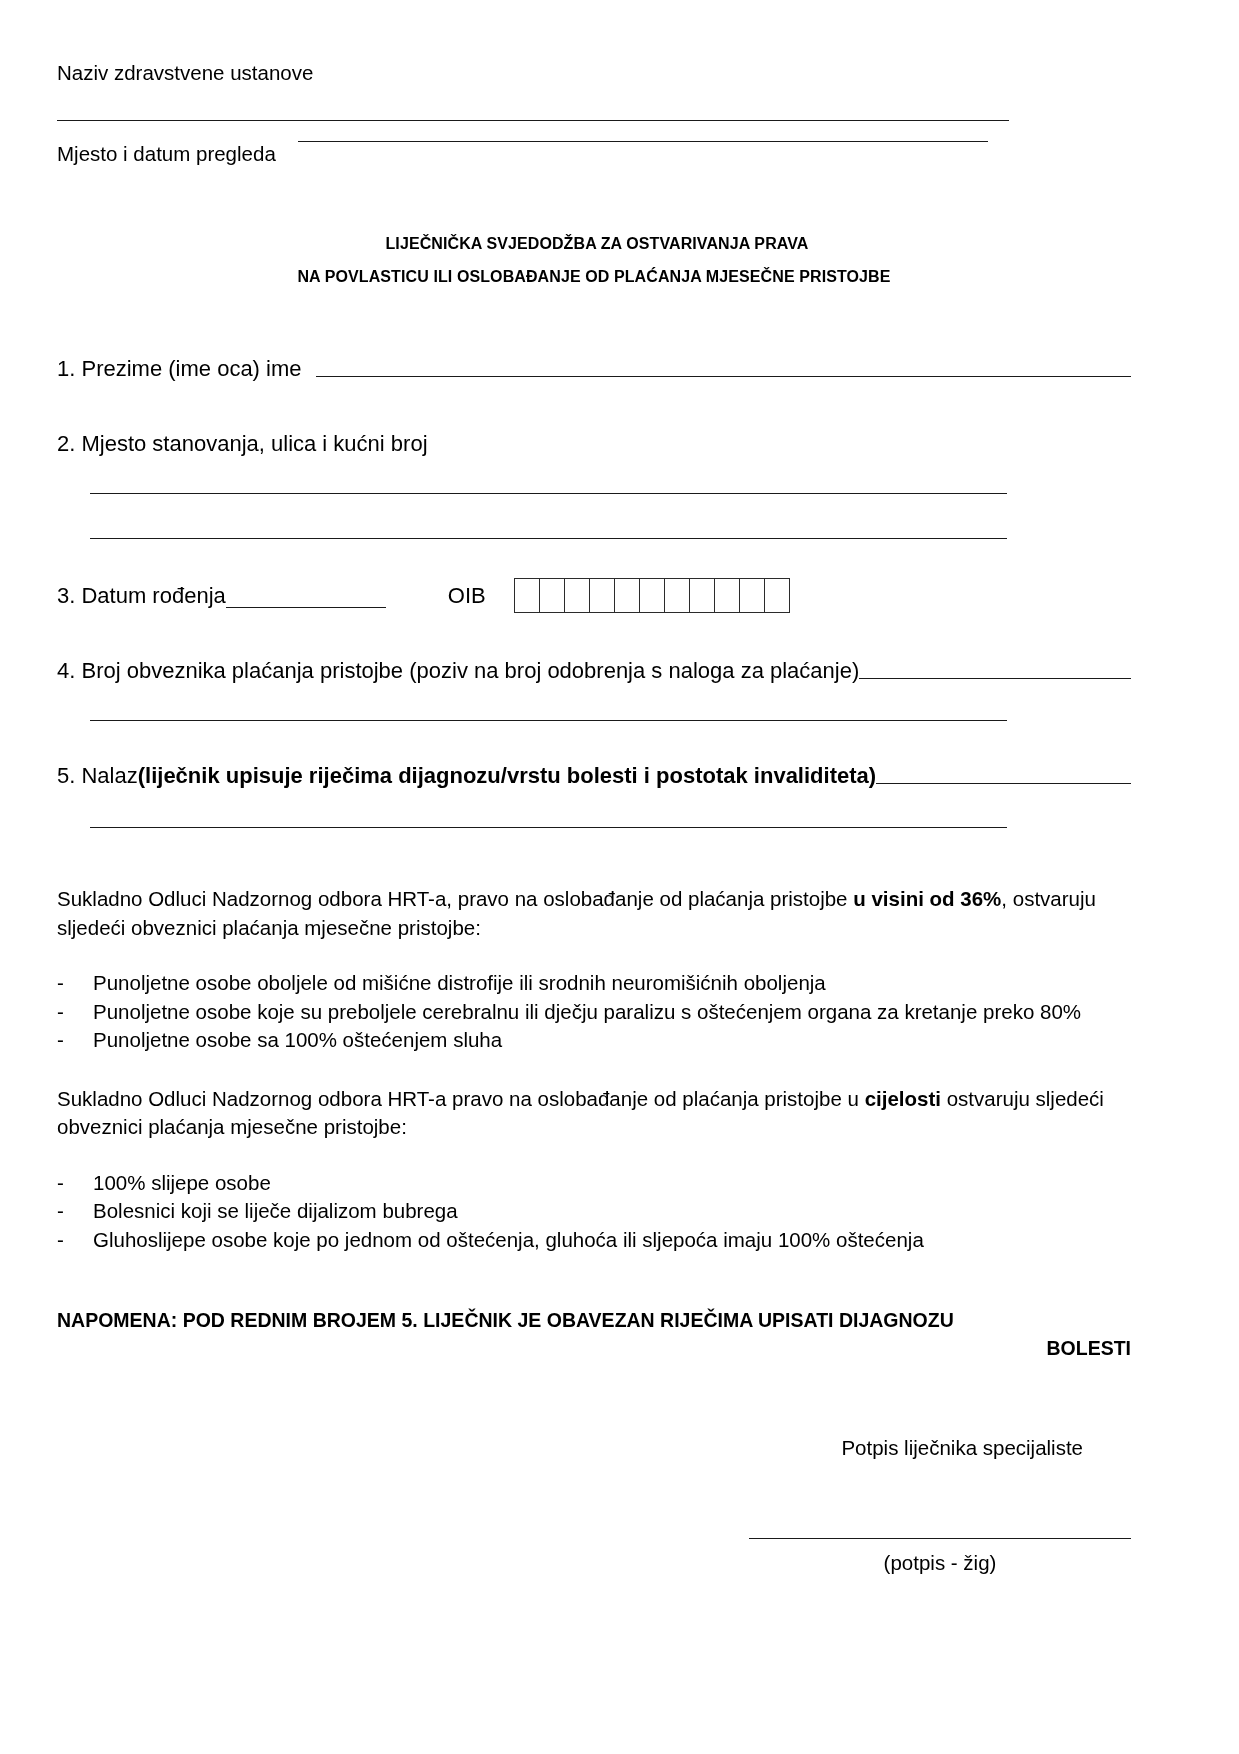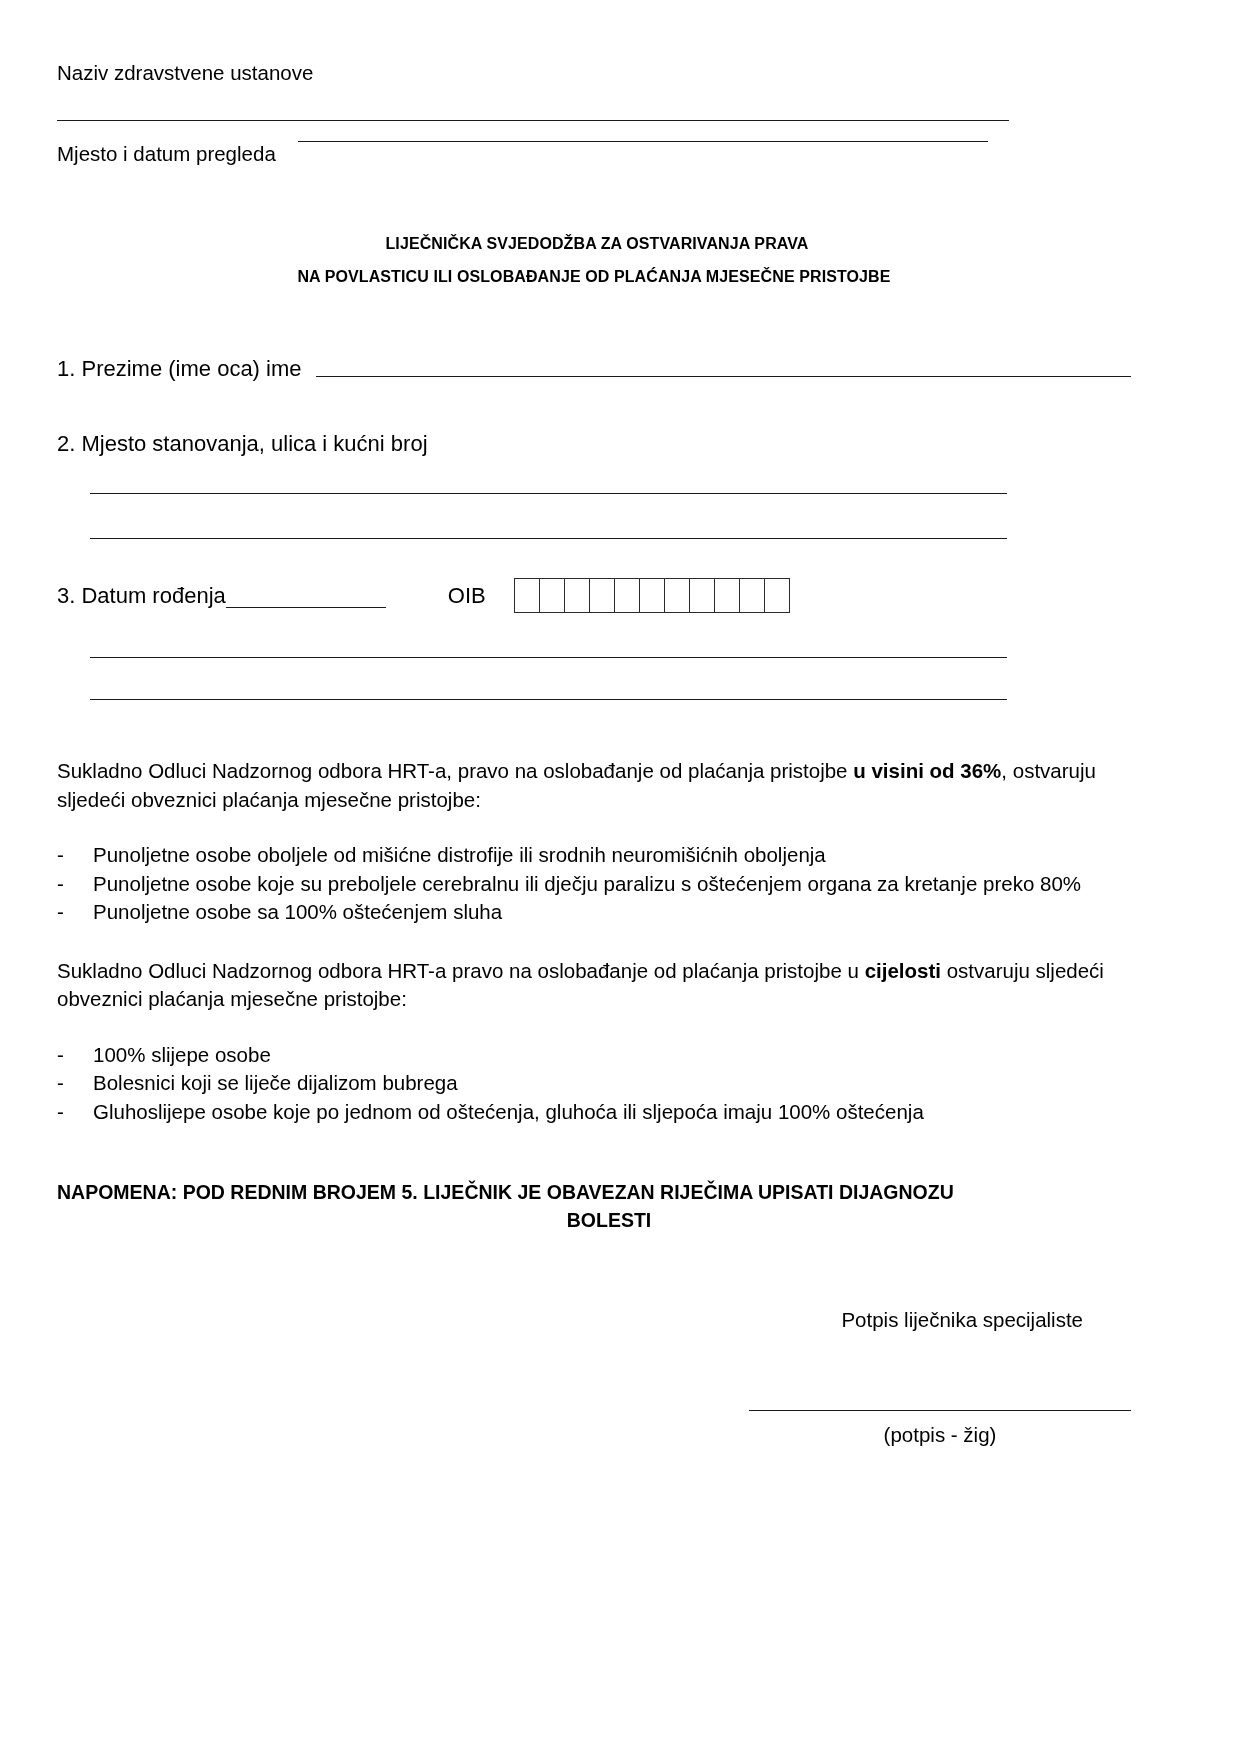--- a/index.html
+++ b/index.html
@@ -168,21 +168,21 @@
 
   
   .napomena {
     margin-top: 52px;
     font-weight: bold;
     font-size: 19.5px;
     line-height: 28px;
     text-align: center;
   }
   .napomena .l1 { text-align: left; }
-  .napomena .l2 { text-align: center; padding-left: 30px; }
+  .napomena .l2 { text-align: right; padding-left: 30px; }
 
   
   .sign-label {
     margin-top: 74px;
     text-align: right;
     font-size: 20.5px;
     padding-right: 48px;
   }
   .sign-rule {
     margin-top: 78px;
@@ -244,24 +244,34 @@
         <span class="oib-cell"></span>
         <span class="oib-cell"></span>
         <span class="oib-cell"></span>
         <span class="oib-cell"></span>
         <span class="oib-cell"></span>
         <span class="oib-cell"></span>
       </span>
     </div>
 
     <div class="item item-4">
+      <div class="item-inline">
+        <span class="txt">4. Broj obveznika plaćanja pristojbe (poziv na broj odobrenja s naloga za plaćanje)</span>
+        <span class="fill"></span>
+      </div>
       <div class="blank-line"></div>
     </div>
 
     <div class="item item-5">
+      <div class="item-inline">
+        <span class="txt">
+          <span>5. Nalaz</span><b>(liječnik upisuje riječima dijagnozu/vrstu bolesti i postotak invaliditeta)</b>
+        </span>
+        <span class="fill"></span>
+      </div>
       <div class="blank-line"></div>
     </div>
   </div>
 
   <div class="body-text">
 
     <p class="para"><span>Sukladno Odluci Nadzornog odbora HRT-a, pravo na oslobađanje od plaćanja pristojbe </span><b>u visini</b> <b>od 36%</b><span>, ostvaruju sljedeći obveznici plaćanja mjesečne pristojbe:</span></p>
 
     <ul class="bullets">
       <li><span class="wrap">Punoljetne osobe oboljele od mišićne distrofije ili srodnih neuromišićnih oboljenja</span></li>

